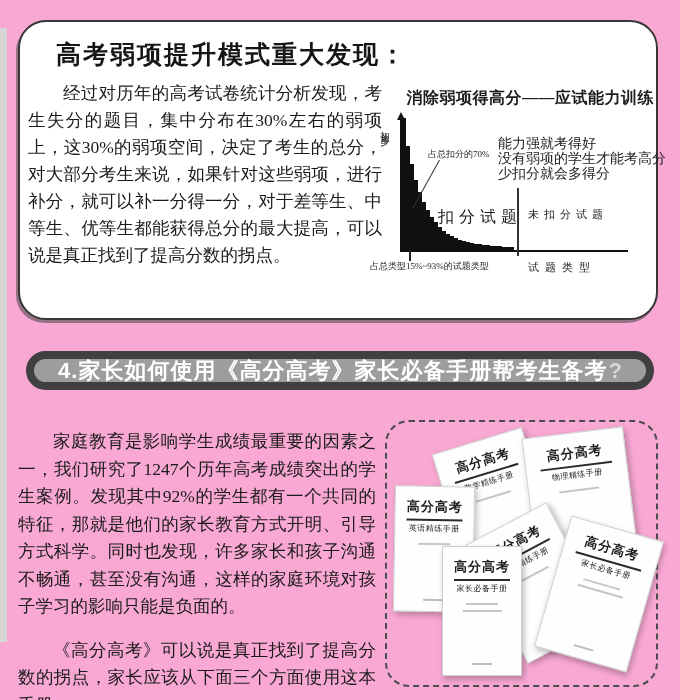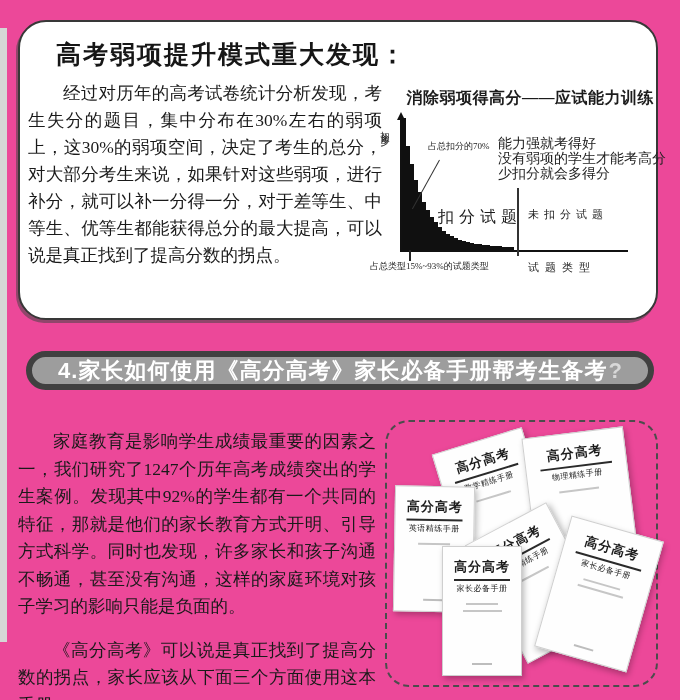--- a/index.html
+++ b/index.html
@@ -1,21 +1,21 @@
 <!DOCTYPE html>
 <html><head>
 <meta charset="utf-8">
 <style>
   * { margin:0; padding:0; box-sizing:border-box; }
   html,body { width:680px; height:700px; }
   body {
     font-family:"Liberation Serif","DejaVu Serif",serif;
     background:#ffffff; color:#1c1c1c; position:relative; overflow:hidden;
   }
-  .page { position:absolute; inset:0; background:#ec4899;padding-left:33px; }
+  .page { position:absolute; inset:0; background:#f9a8d4;padding-left:33px; }
 
   
   .edge-strip { position:absolute; left:0; top:28px; width:7px; height:614px; background:#d6d6d6; }
 
   
   .top-box {
     position:absolute; left:18px; top:20px; width:640px; height:300px;
     border:2px solid #383838; border-radius:28px; background:#fff;
     box-shadow:-2px 3px 0 rgba(70,70,70,.55);
   }
@@ -43,35 +43,35 @@
   }
   .y-label {
     position:absolute; left:8px; top:14px; writing-mode:vertical-rl;
     font-size:9px; letter-spacing:2px; color:#222;
   }
   .x-axis { position:absolute; left:30px; top:140px; width:228px; height:2px; background:#111; }
   .bars { position:absolute; left:32px; top:0; height:140px; display:flex; align-items:flex-end; }
   .bar { width:4px; background:#101010; }
   .divider { position:absolute; left:147px; top:78px; width:1.5px; height:68px; background:#333; }
   .tick15 { position:absolute; left:39px; top:140px; width:1.5px; height:11px; background:#222; }
-  .note70 { position:absolute; left:58px; top:30px; font-size:9px; white-space:nowrap; color:#222; }
+  .note70 { position:absolute; left:58px; top:38px; font-size:9px; white-space:nowrap; color:#222; }
   .note70-line {
     position:absolute; left:69px; top:50px; width:1px; height:56px; background:#333;
     transform:rotate(29deg); transform-origin:top center;
   }
   .right-notes { position:absolute; left:128px; top:26px; font-size:14px; line-height:15px; color:#222; white-space:nowrap; }
   .lbl-deducted { position:absolute; left:68px; top:97px; font-size:16px; letter-spacing:5px; white-space:nowrap; }
   .lbl-undeducted { position:absolute; left:158px; top:97px; font-size:11px; letter-spacing:5px; white-space:nowrap; }
   .note-types { position:absolute; left:0px; top:150px; font-size:9px; white-space:nowrap; color:#222; }
   .x-label { position:absolute; left:158px; top:150px; font-size:11px; letter-spacing:6px; white-space:nowrap; }
 
   
   .banner {
     position:absolute; left:26px; top:351px; width:628px; height:39px;
-    background:#9d9d9d; border:6px solid #404040; border-radius:20px;
+    background:#9d9d9d; border:8px solid #404040; border-radius:20px;
     display:flex; align-items:center; justify-content:center;
     font-family:"Liberation Sans","DejaVu Sans",sans-serif;
   }
   .banner .txt { color:#ffffff; font-size:22px; font-weight:bold; letter-spacing:1px; white-space:nowrap; }
   .banner .qm { color:#d8d8d8; font-size:22px; font-weight:bold; margin-left:1px; }
 
   
   .bottom-text { position:absolute; left:18px; top:412px; width:358px; }
   .bottom-text p {
     font-size:17.5px; line-height:27.5px; text-align:justify; text-indent:2em; color:#1a1a1a;margin-top:16px;

